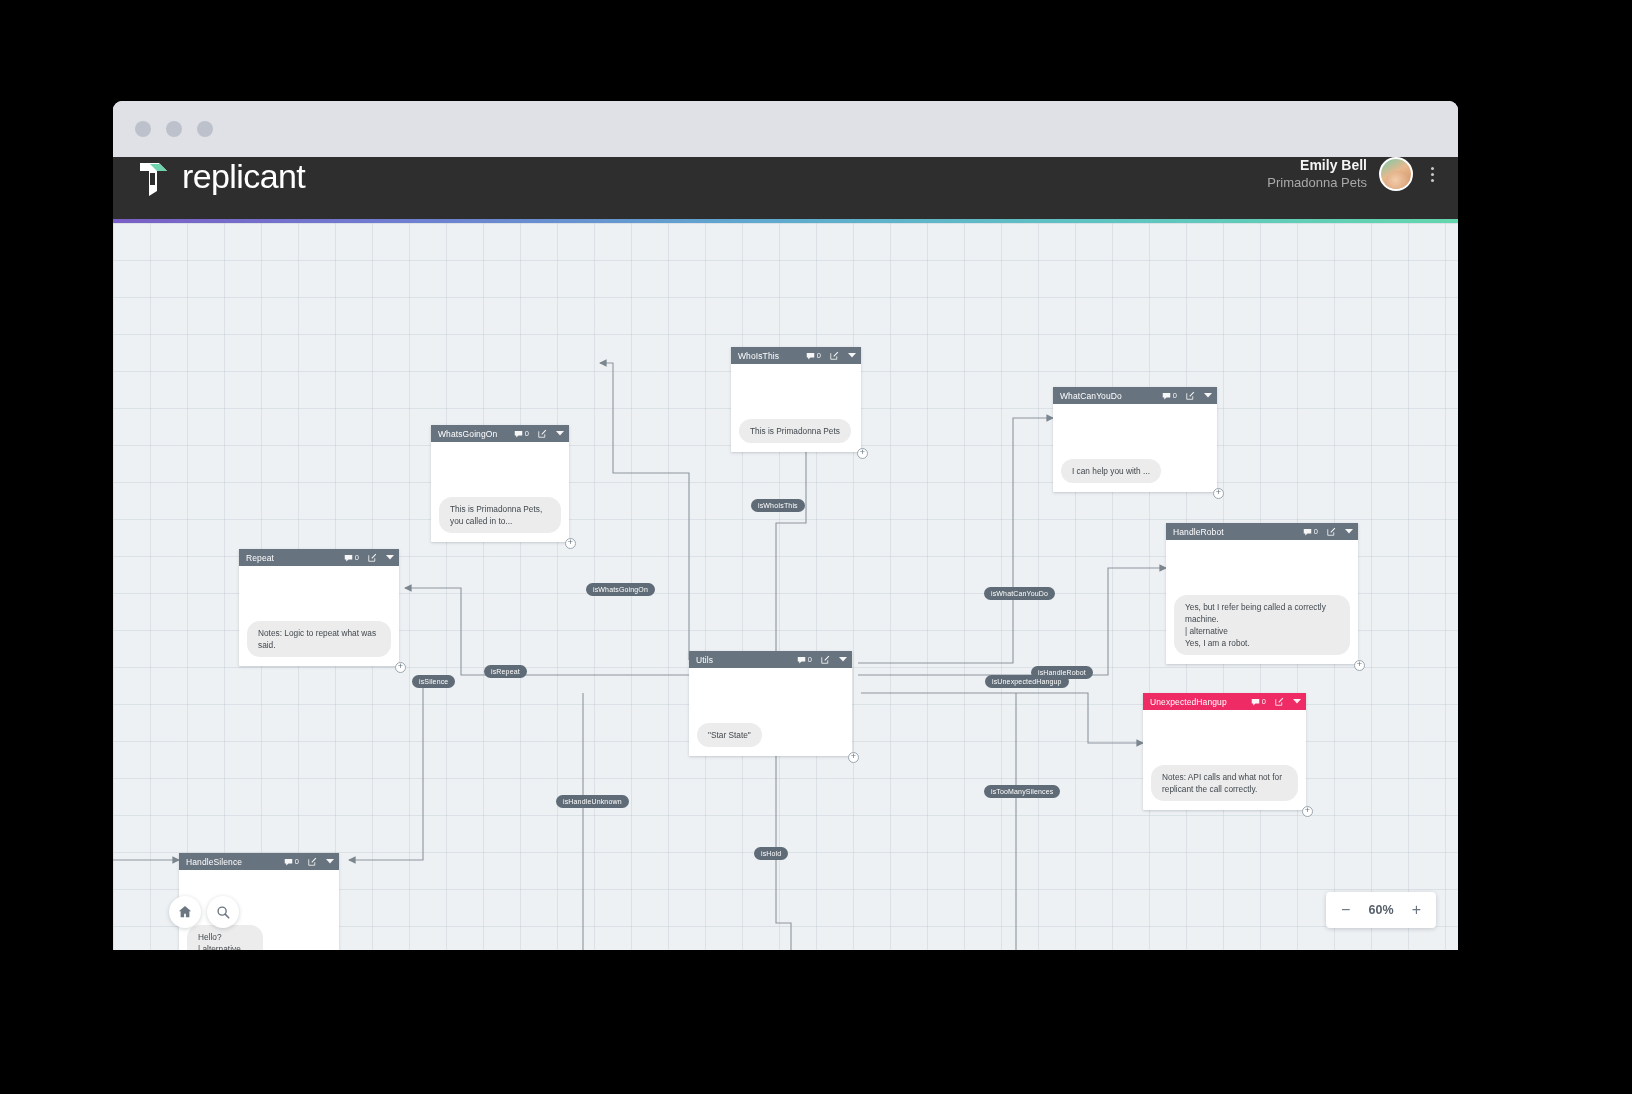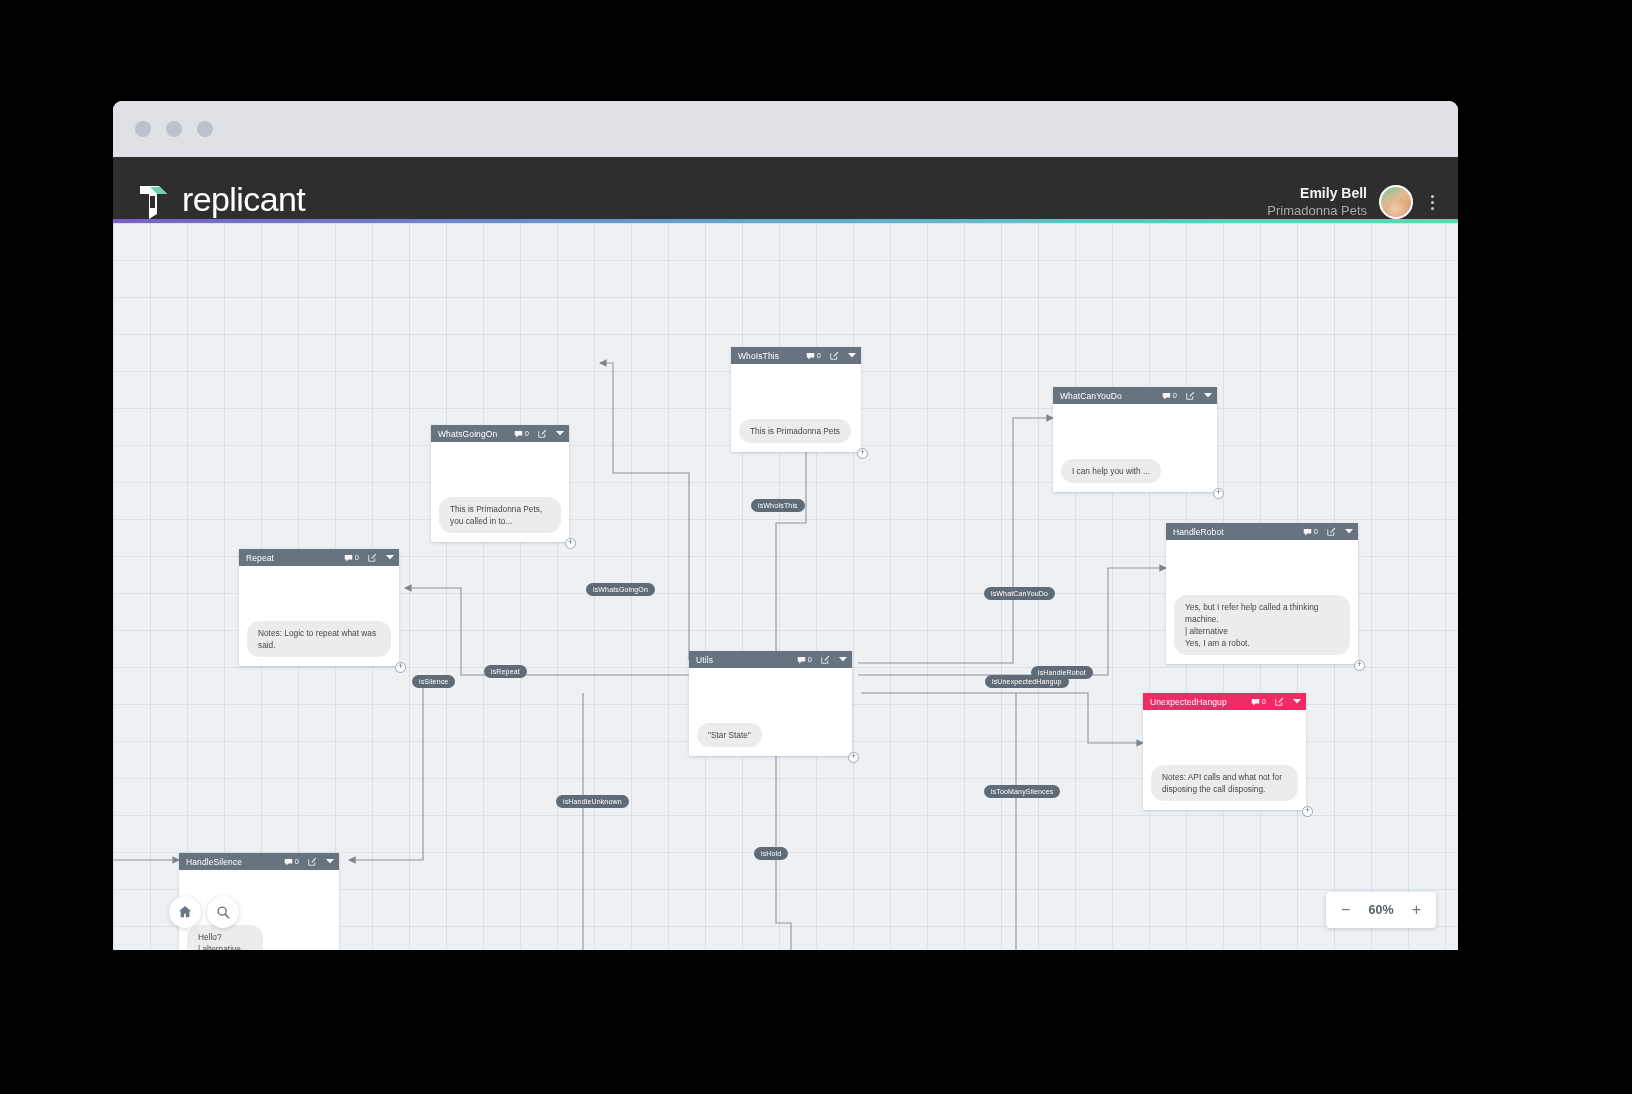--- a/index.html
+++ b/index.html
@@ -29,21 +29,21 @@
   }
   .dot {
     width: 16px; height: 16px; border-radius: 50%;
     background: #bdc1cb; margin-right: 15px;
   }
 
   
   .appbar {
     height: 62px;
     background: #2e2e2e;
-    display: flex; align-items: flex-end;
+    display: flex; align-items: flex-start;
     justify-content: space-between;
     padding: 0 18px 0 24px;
     position: relative;
   }
   .brand { display: flex; align-items: center; gap: 11px; }
   .logo-mark { width: 34px; height: 38px; display:block; }
   .brand-name {
     color: #fff; font-size: 34px; font-weight: 400;
     letter-spacing: -0.6px;
   }
@@ -361,21 +361,21 @@
           </span>
           <span class="hi">
             <svg width="8" height="5" viewBox="0 0 8 5">
                 <path d="M0 0h8L4 4.6z" fill="#fff"></path>
               </svg>
           </span>
         </span>
       </div>
       <div class="node-body">
         <div class="bubble">
-          <span>Yes, but I refer help called a thinking machine.</span><br>
+          <span>Yes, but I refer being called a correctly machine.</span><br>
           <span>| alternative</span><br>
           <span>Yes, I am a robot.</span>
         </div>
         <div class="port-plus">
             <i>+</i>
           </div>
       </div>
     </div>
 
     <div class="node" style="left:126px;top:326px;width:160px">
@@ -457,21 +457,21 @@
               </svg>
           </span>
           <span class="hi">
             <svg width="8" height="5" viewBox="0 0 8 5">
                 <path d="M0 0h8L4 4.6z" fill="#fff"></path>
               </svg>
           </span>
         </span>
       </div>
       <div class="node-body">
-        <div class="bubble">Notes: API calls and what not for disposing the call disposing.</div>
+        <div class="bubble">Notes: API calls and what not for replicant the call correctly.</div>
         <div class="port-plus">
             <i>+</i>
           </div>
       </div>
     </div>
 
     <div class="node" style="left:66px;top:630px;width:160px">
       <div class="node-head">
         <span class="node-title">HandleSilence</span>
         <span class="head-icons">

